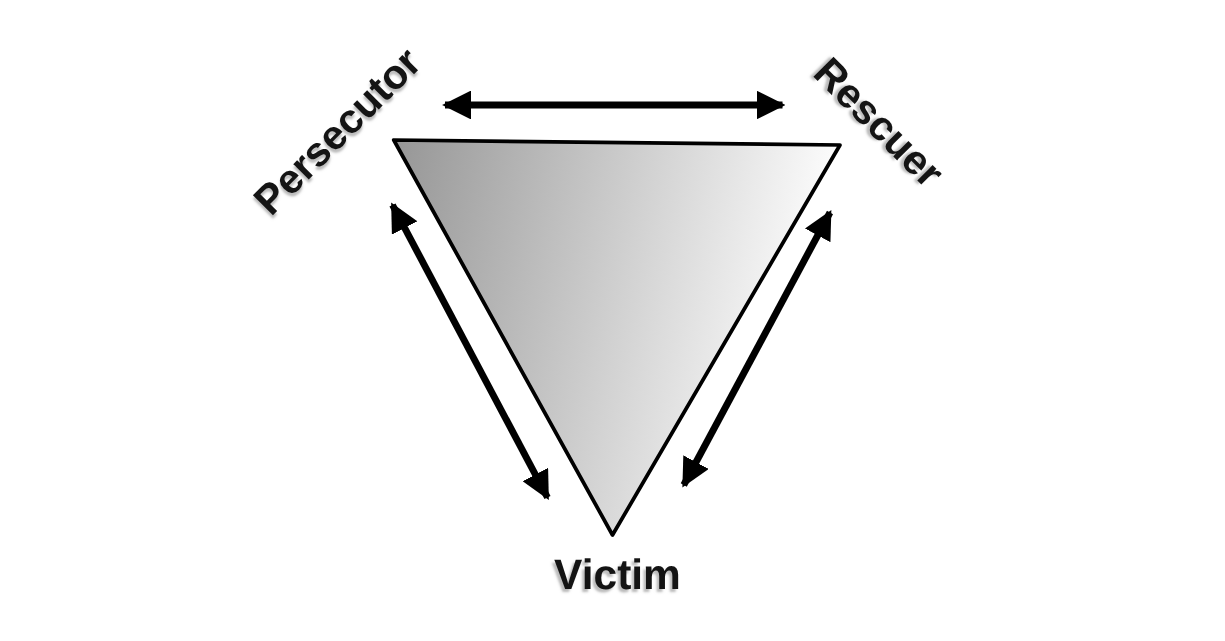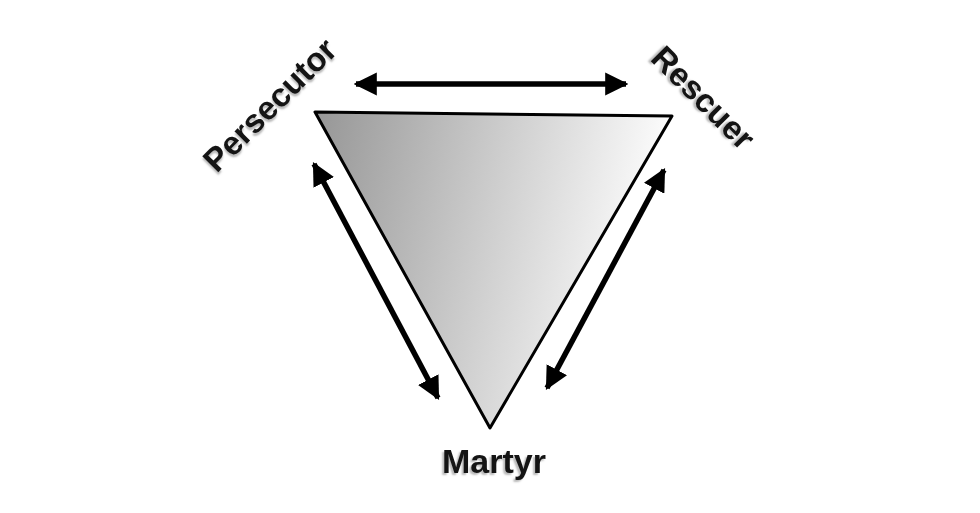--- a/index.html
+++ b/index.html
@@ -89,15 +89,15 @@
     <line class="arrow-line" x1="314" y1="164" x2="438" y2="398" marker-start="url(#ah)" marker-end="url(#ah)"></line>
 
     <line class="arrow-line" x1="664" y1="170" x2="547" y2="388" marker-start="url(#ah)" marker-end="url(#ah)"></line>
   </svg>
 
   <div class="label label-persecutor">Persecutor</div>
 
   <div class="label label-rescuer">Rescuer</div>
 
 
-  <div class="label label-victim">Martyr</div>
+  <div class="label label-victim">Victim</div>
 
 </div>
 
 </body></html>

